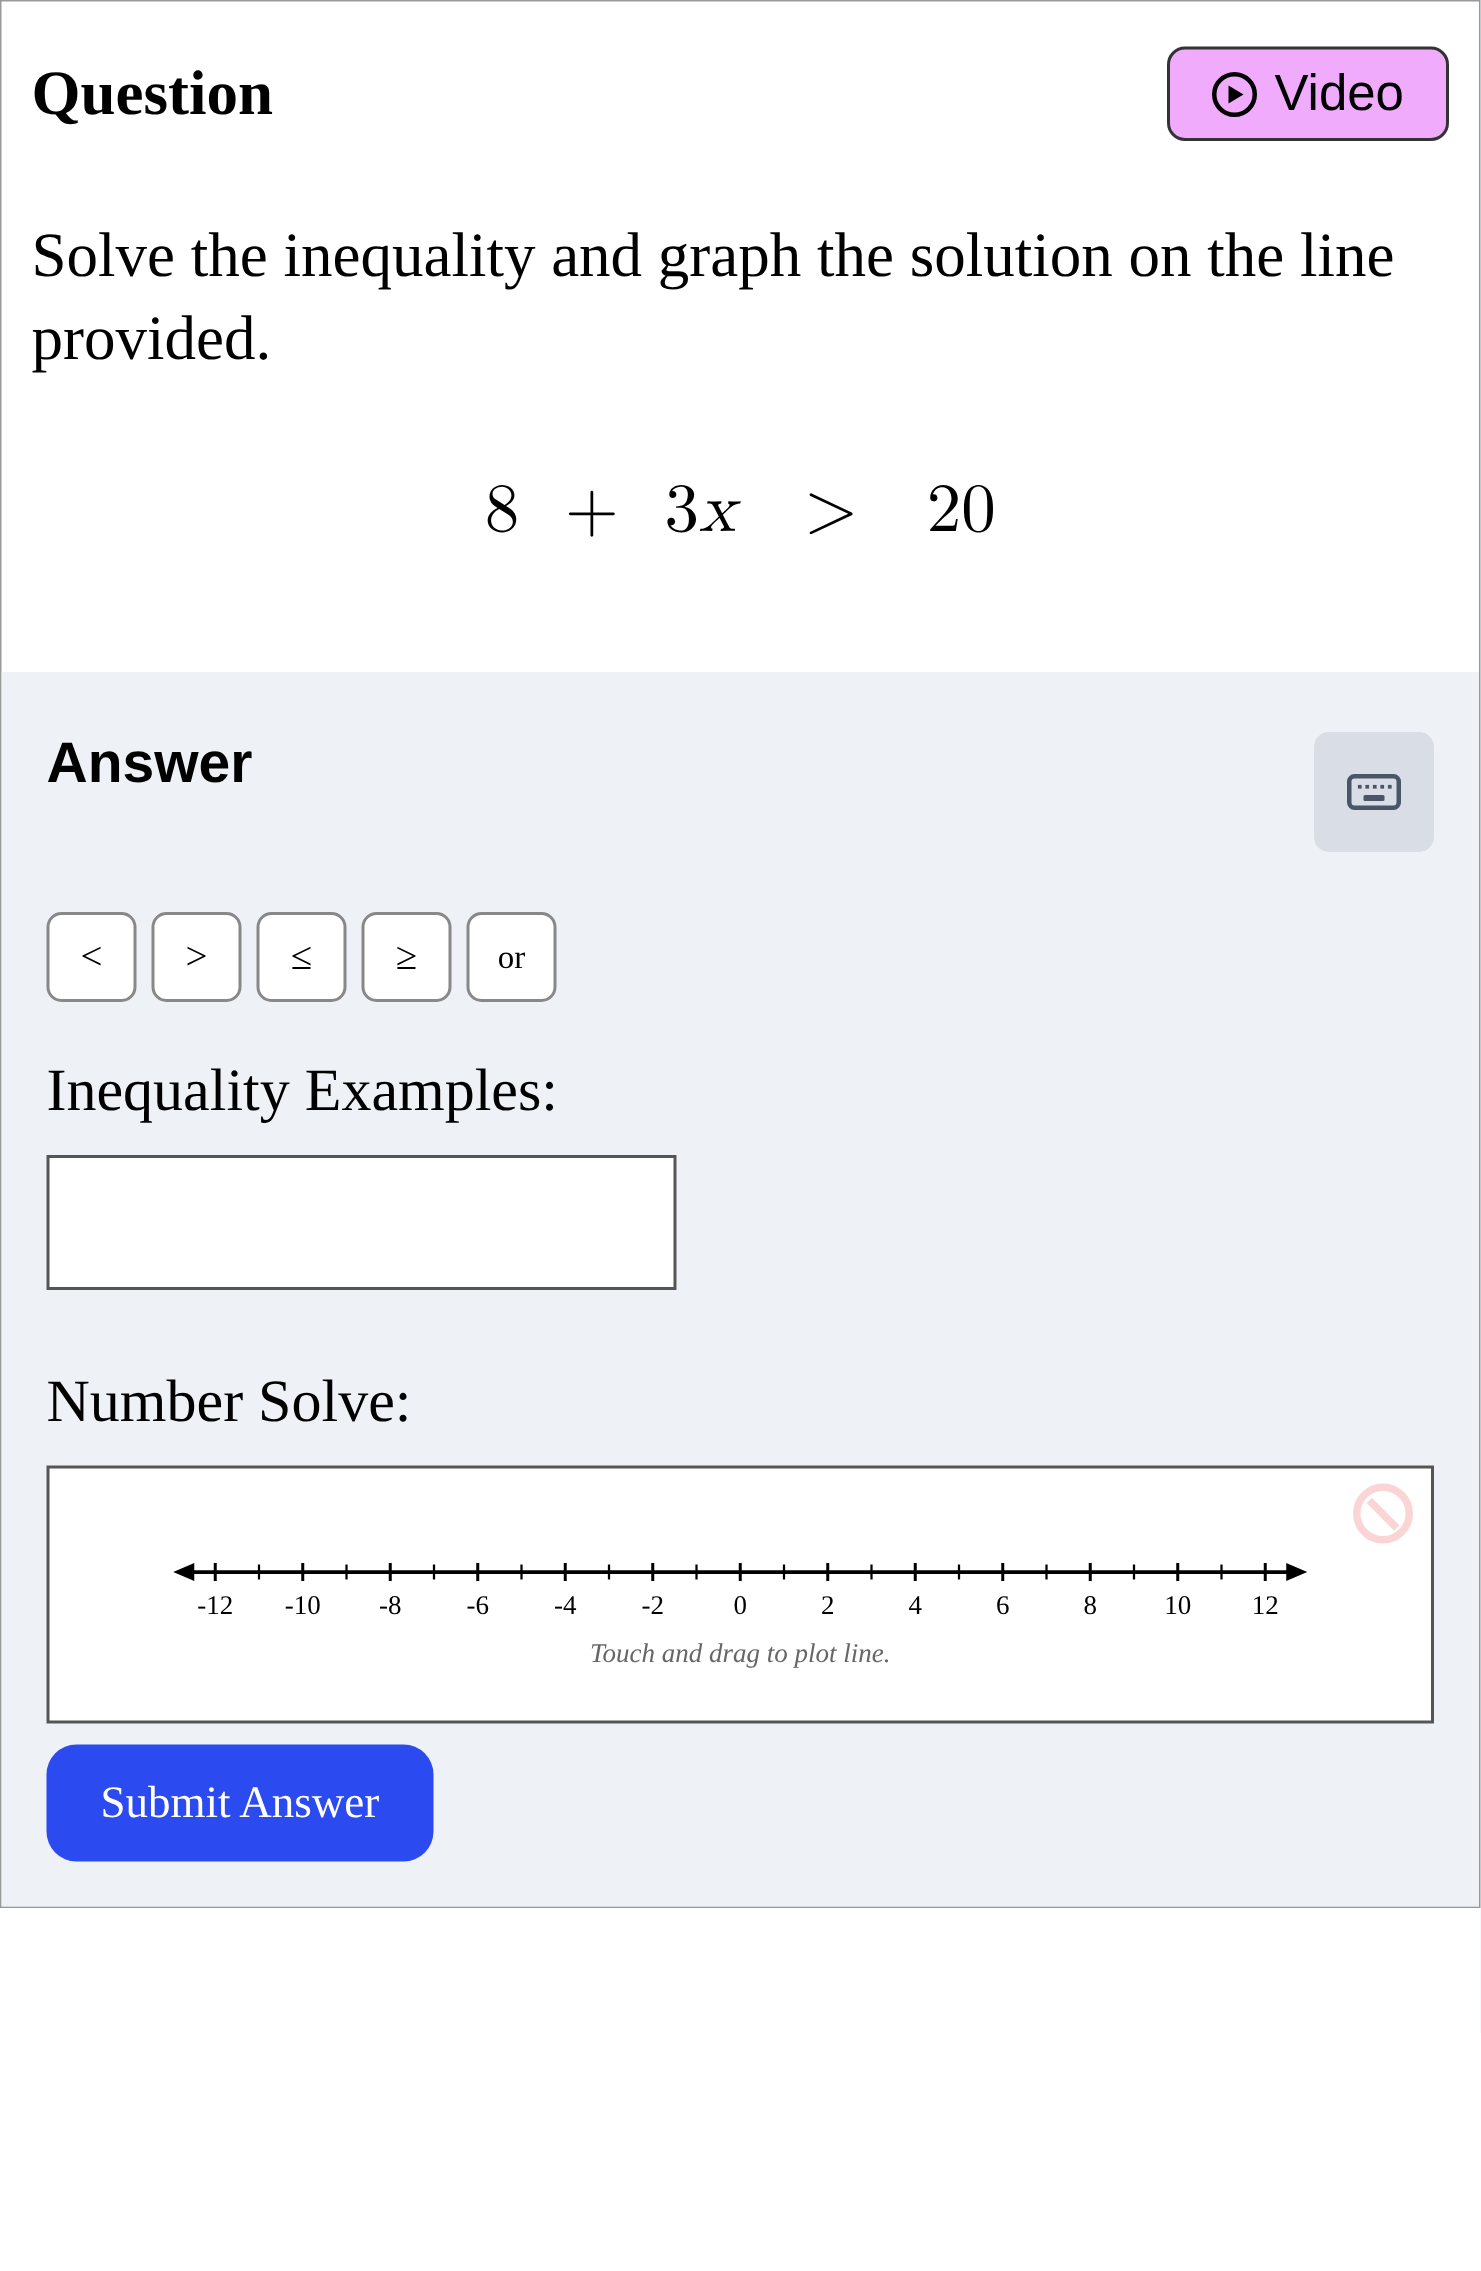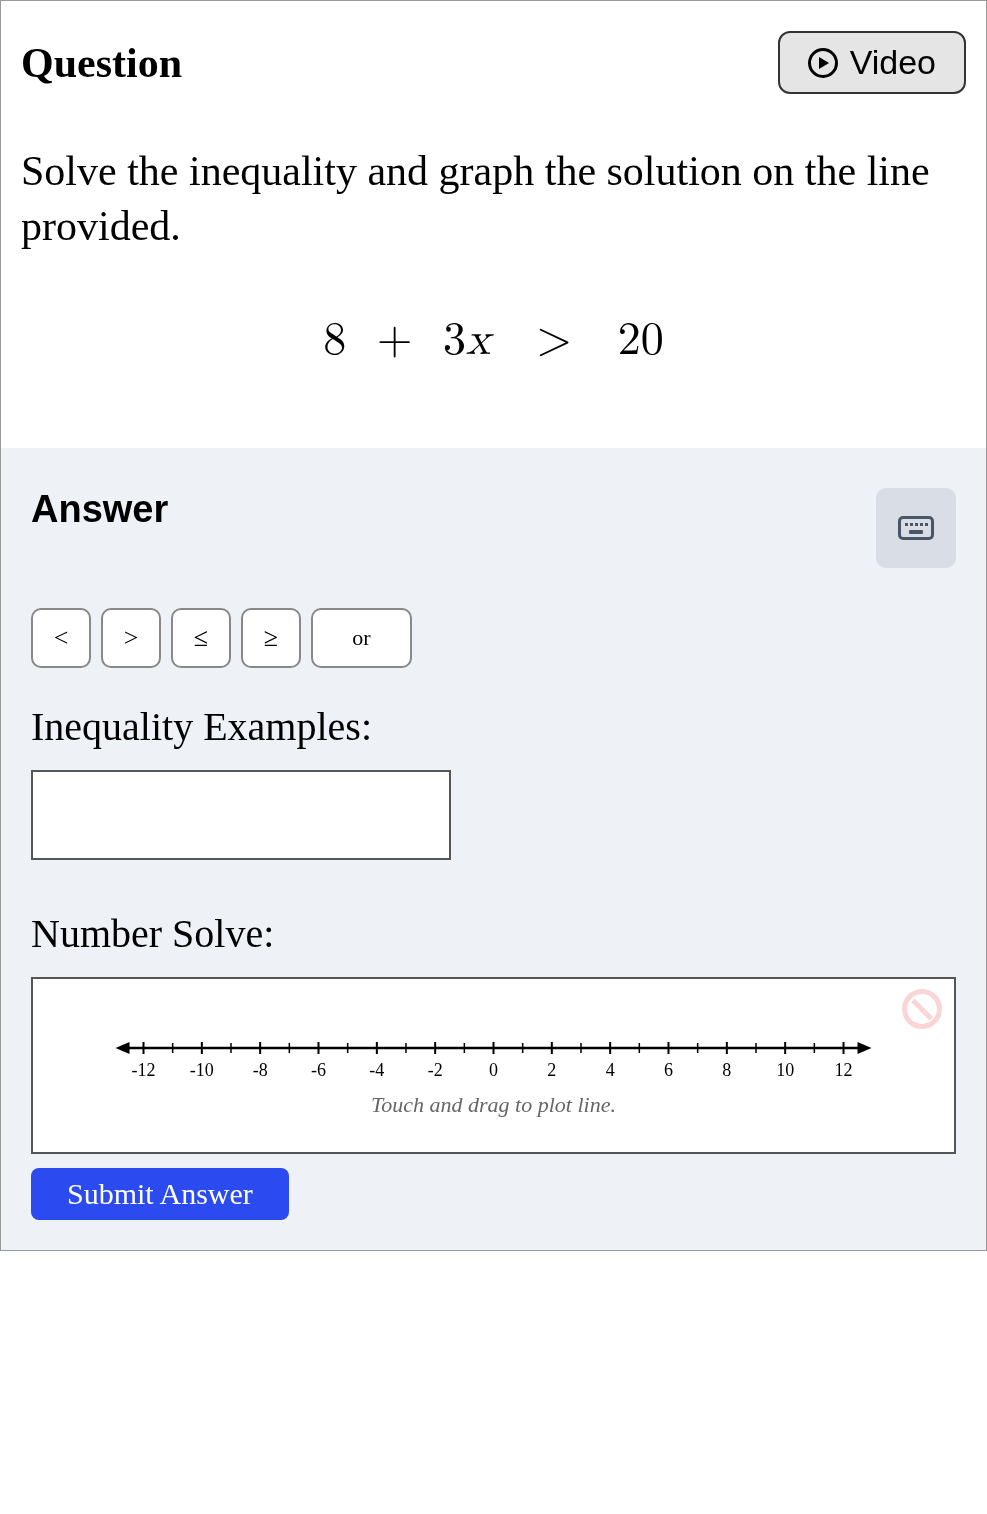--- a/index.html
+++ b/index.html
@@ -24,21 +24,21 @@
     font-weight: bold;
     font-size: 42px;
     flex: 1;
   }
   .header-btn {
     font-family: -apple-system, 'Segoe UI', Arial, sans-serif;
     font-size: 34px;
     border: 2px solid #333;
     border-radius: 12px;
     padding: 10px 28px;
-    background: #e5e5e5;
+    background: #f0abfc;
     display: inline-flex;
     align-items: center;
     gap: 12px;
     cursor: pointer;
   }
   .play-icon-wrap {
     width: 30px; height: 30px;
     border: 3px solid #000;
     border-radius: 50%;
     display: inline-flex;
@@ -117,21 +117,21 @@
   .sym-btn {
     width: 60px; height: 60px;
     border: 2px solid #888;
     border-radius: 10px;
     background: #fff;
     font-size: 26px;
     font-family: Georgia, serif;
     cursor: pointer;
     display: flex; align-items: center; justify-content: center;
   }
-  .sym-btn.or-btn { width: 101px; font-size: 22px; }
+  .sym-btn.or-btn { width: 60px; font-size: 22px; }
   .section-label {
     font-size: 40px;
     margin-bottom: 20px;
   }
   .ineq-input {
     width: 420px;
     height: 90px;
     border: 2px solid #555;
     background: #fff;
     font-size: 30px;
@@ -157,32 +157,32 @@
   .clear-icon::after {
     content: "";
     width: 26px; height: 5px;
     background: #fbd5d5;
     transform: rotate(45deg);
   }
   .nl-svg { width: 100%; height: 52px; display: block; }
   .nl-hint {
     text-align: center;
     font-style: italic;
-    font-size: 22px;
+    font-size: 18px;
     color: #666;
     margin-top: 6px;
   }
   .submit-btn {
     background: #2b4af0;
     color: #fff;
     font-family: Georgia, serif;
     font-size: 30px;
-    padding: 9px 36px;
+    padding: 22px 36px;
     border: none;
-    border-radius: 8px;
+    border-radius: 20px;
     cursor: pointer;
   }
 </style>
 </head>
 <body>
 
 <div class="top-section">
   <div class="header-row">
     <div class="question-heading">Question</div>
     <button class="header-btn">

